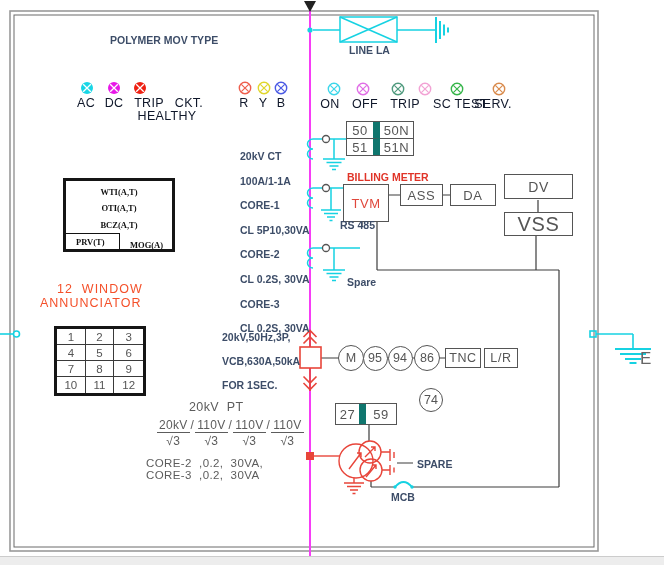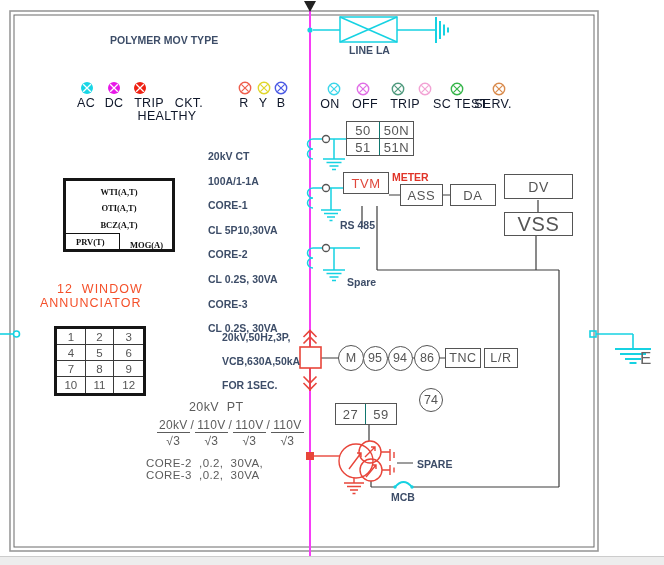--- a/index.html
+++ b/index.html
@@ -13,21 +13,21 @@
   .licon{position:absolute;transform:translateX(-50%);z-index:3}
   .llab{position:absolute;transform:translateX(-50%);font:12.5px "Liberation Sans",sans-serif;
         color:#0f172a;letter-spacing:.3px;white-space:nowrap;z-index:3}
   .box{position:absolute;box-sizing:border-box;border:1.4px solid #555;background:#fff;color:#555;
        display:flex;align-items:center;justify-content:center;
        font:13px "Liberation Sans",sans-serif;letter-spacing:.6px;z-index:3}
   .circ{position:absolute;box-sizing:border-box;border:1.4px solid #555;border-radius:50%;background:#fff;
         color:#555;display:flex;align-items:center;justify-content:center;
         font:12.5px "Liberation Sans",sans-serif;z-index:3}
   .grid2{display:grid;grid-template-columns:1fr 1fr;padding:0}
-  .grid2 .cell{box-sizing:border-box;border-right:1px solid #0f766e;border-bottom:1px solid #555;
+  .grid2 .cell{box-sizing:border-box;border-right:7px solid #0f766e;border-bottom:1px solid #555;
         display:flex;align-items:center;justify-content:center;height:100%}
   .grid2 .cell:nth-child(2n){border-right:none}
   .grid2 .cell:nth-last-child(-n+2){border-bottom:none}
   .ann{position:absolute;box-sizing:border-box;border:3px solid #151515;background:#fff;
        display:grid;grid-template-columns:repeat(3,1fr);grid-auto-rows:1fr;z-index:3}
   .ann .acell{box-sizing:border-box;border-right:1px solid #3a3a3a;border-bottom:1px solid #3a3a3a;
        display:flex;align-items:center;justify-content:center;
        font:11.5px "Liberation Sans",sans-serif;color:#555}
   .ann .acell:nth-child(3n){border-right:none}
   .ann .acell:nth-last-child(-n+3){border-bottom:none}
@@ -214,31 +214,31 @@
   <div class="llab" style="left:471px;top:97px">TEST</div>
   <div class="llab" style="left:493px;top:97px">SERV.</div>
 
   <div class="box grid2" style="left:346px;top:121px;width:68px;height:35px">
     <div class="cell">50</div>
     <div class="cell">50N</div>
     <div class="cell">51</div>
     <div class="cell">51N</div>
   </div>
 
-  <div class="tnavy" style="left:208px;top:150px;line-height:12.3px"><span>20kV CT</span><br>
+  <div class="tnavy" style="left:240px;top:150px;line-height:12.3px"><span>20kV CT</span><br>
 <span>100A/1-1A</span><br>
 <span>CORE-1</span><br>
 <span>CL 5P10,30VA</span><br>
 <span>CORE-2</span><br>
 <span>CL 0.2S, 30VA</span><br>
 <span>CORE-3</span><br>
 <span>CL 0.2S, 30VA</span></div>
 
   <div class="tred" style="left:347px;top:171px">BILLING METER</div>
-  <div class="box" style="left:343px;top:172px;width:46px;height:22px;color:#e0483c">TVM</div>
+  <div class="box" style="left:343px;top:184px;width:46px;height:38px;color:#e0483c">TVM</div>
   <div class="box" style="left:400px;top:184px;width:43px;height:22px">ASS</div>
   <div class="box" style="left:450px;top:184px;width:46px;height:22px">DA</div>
   <div class="box" style="left:504px;top:174px;width:69px;height:25px;font-size:14px">DV</div>
   <div class="box" style="left:504px;top:212px;width:69px;height:24px;font-size:20px">VSS</div>
   <div class="tnavy" style="left:340px;top:219px">RS 485</div>
   <div class="tnavy" style="left:347px;top:276px">Spare</div>
 
   <div class="wti" style="left:63px;top:178px;width:112px;height:74px">
     <div class="row" style="top:6px">WTI(A,T)</div>
     <div class="row" style="top:22px">OTI(A,T)</div>

